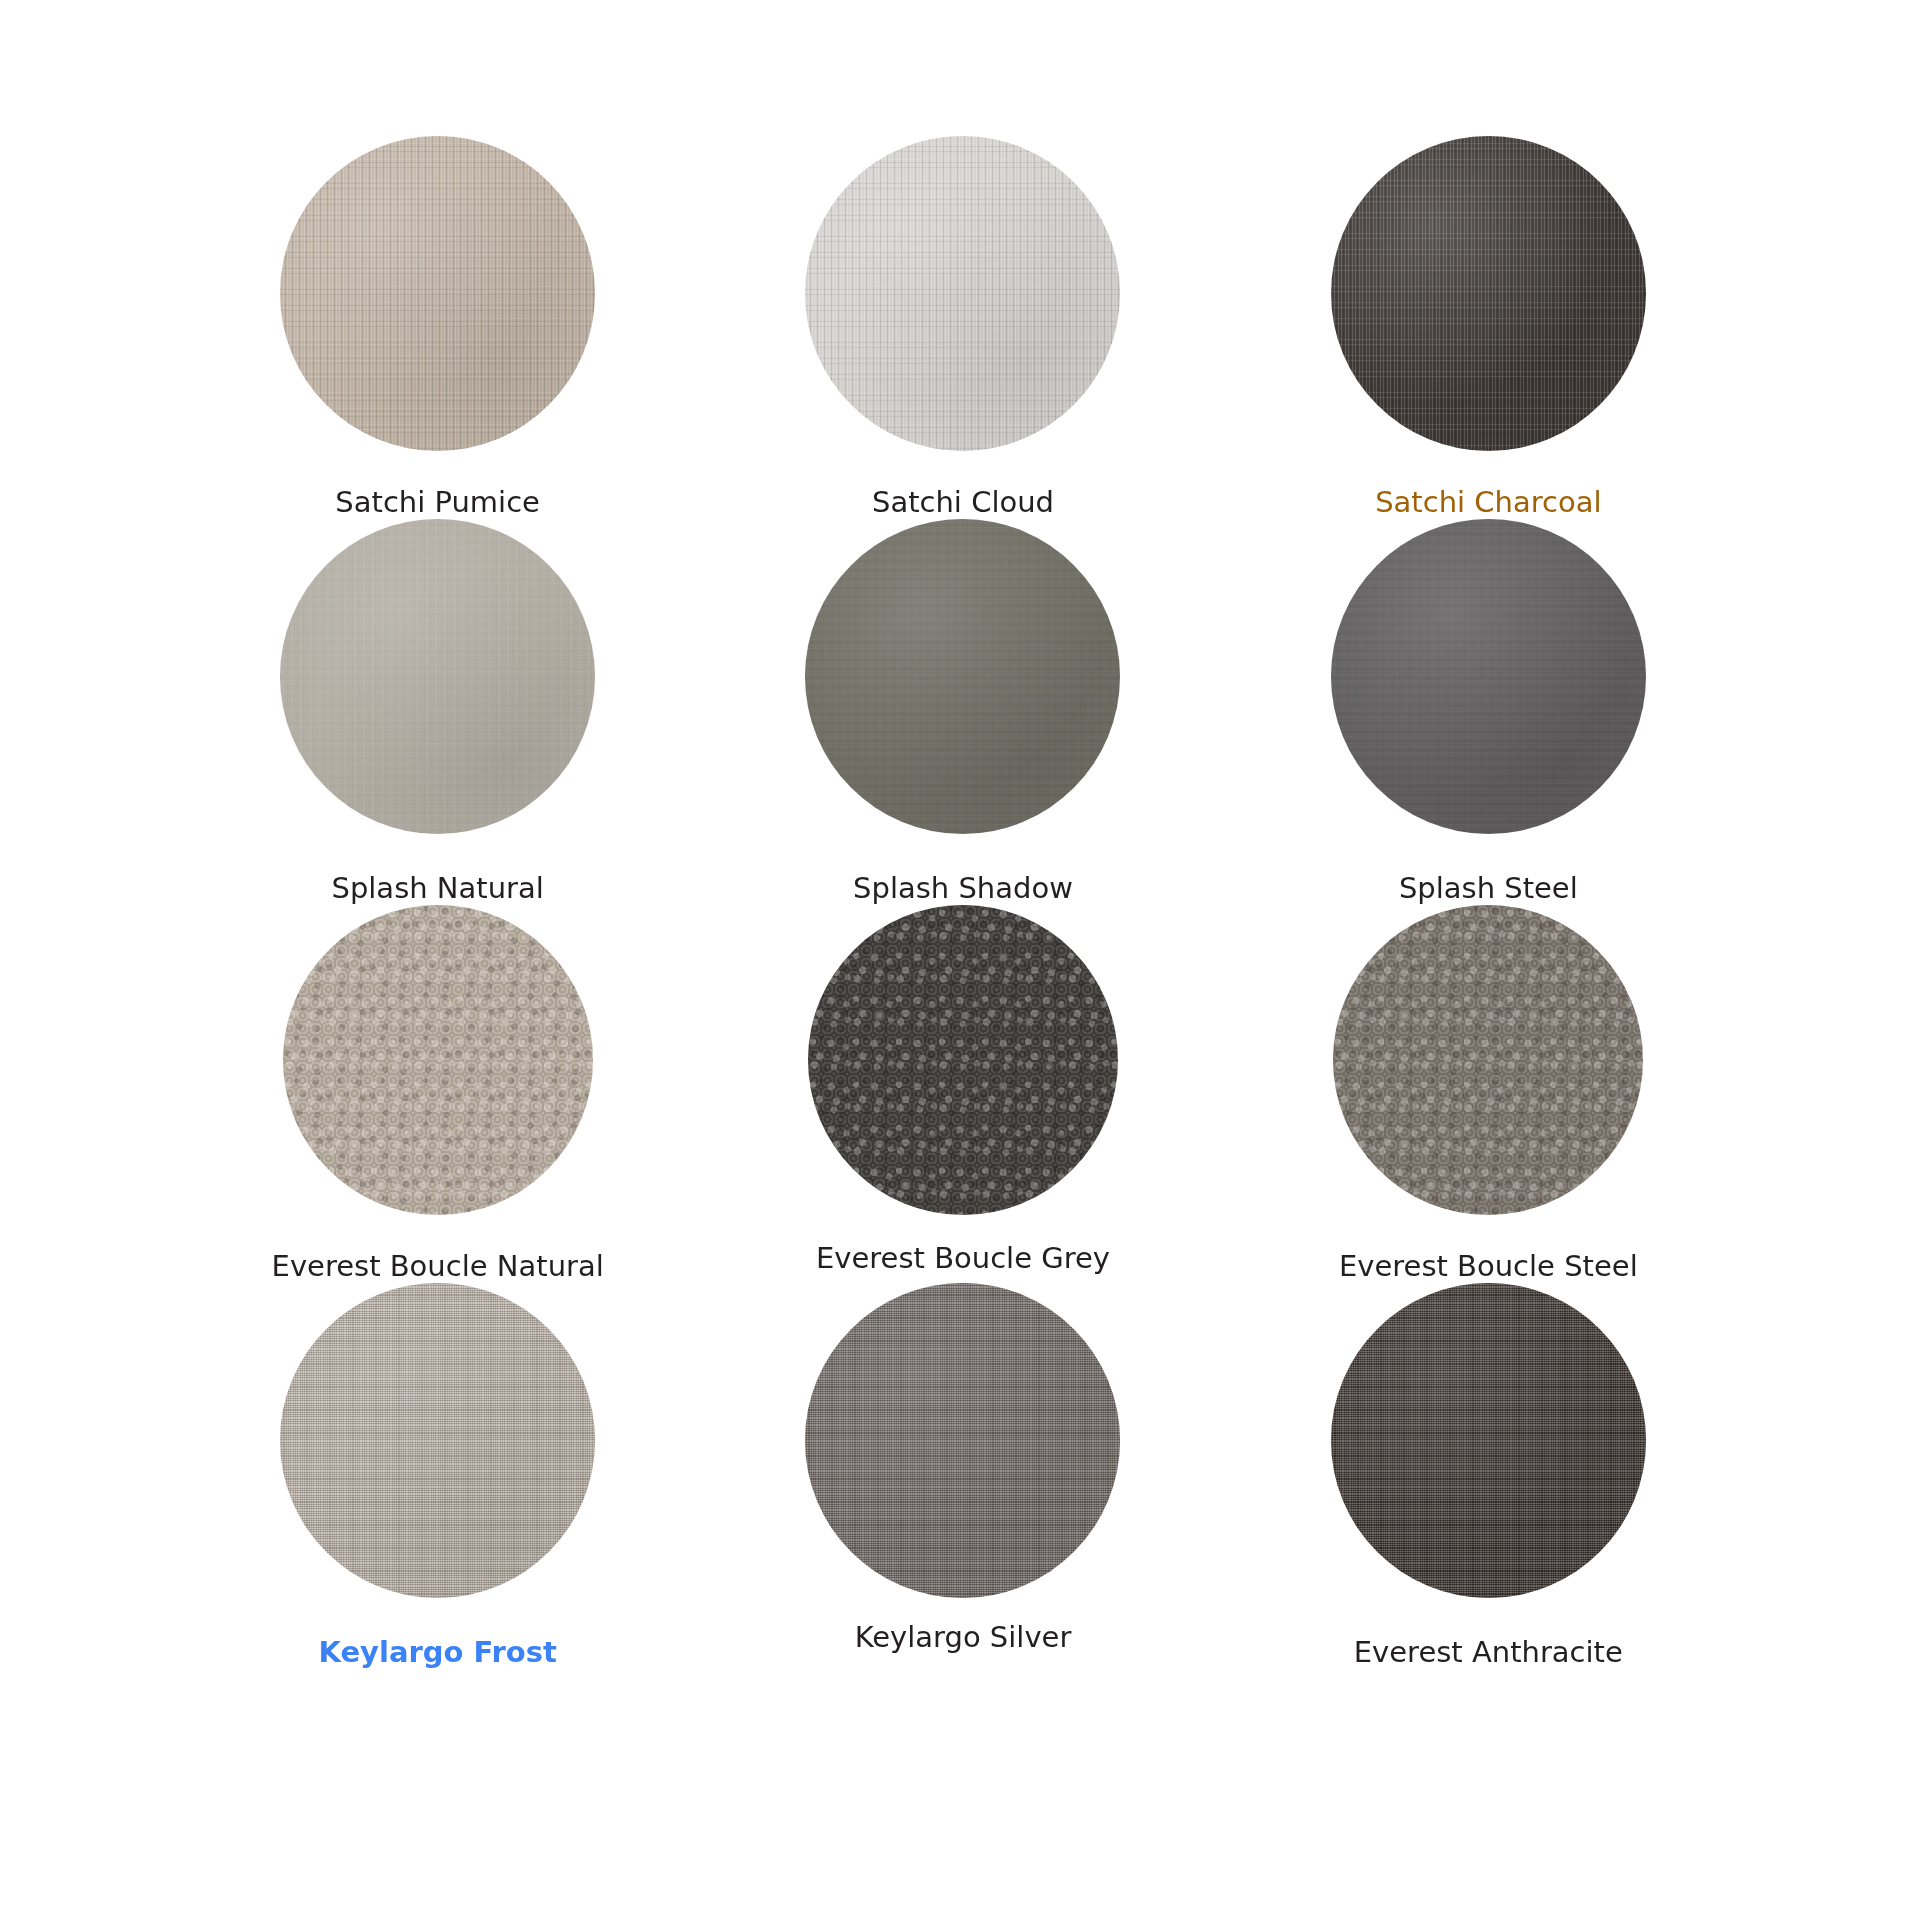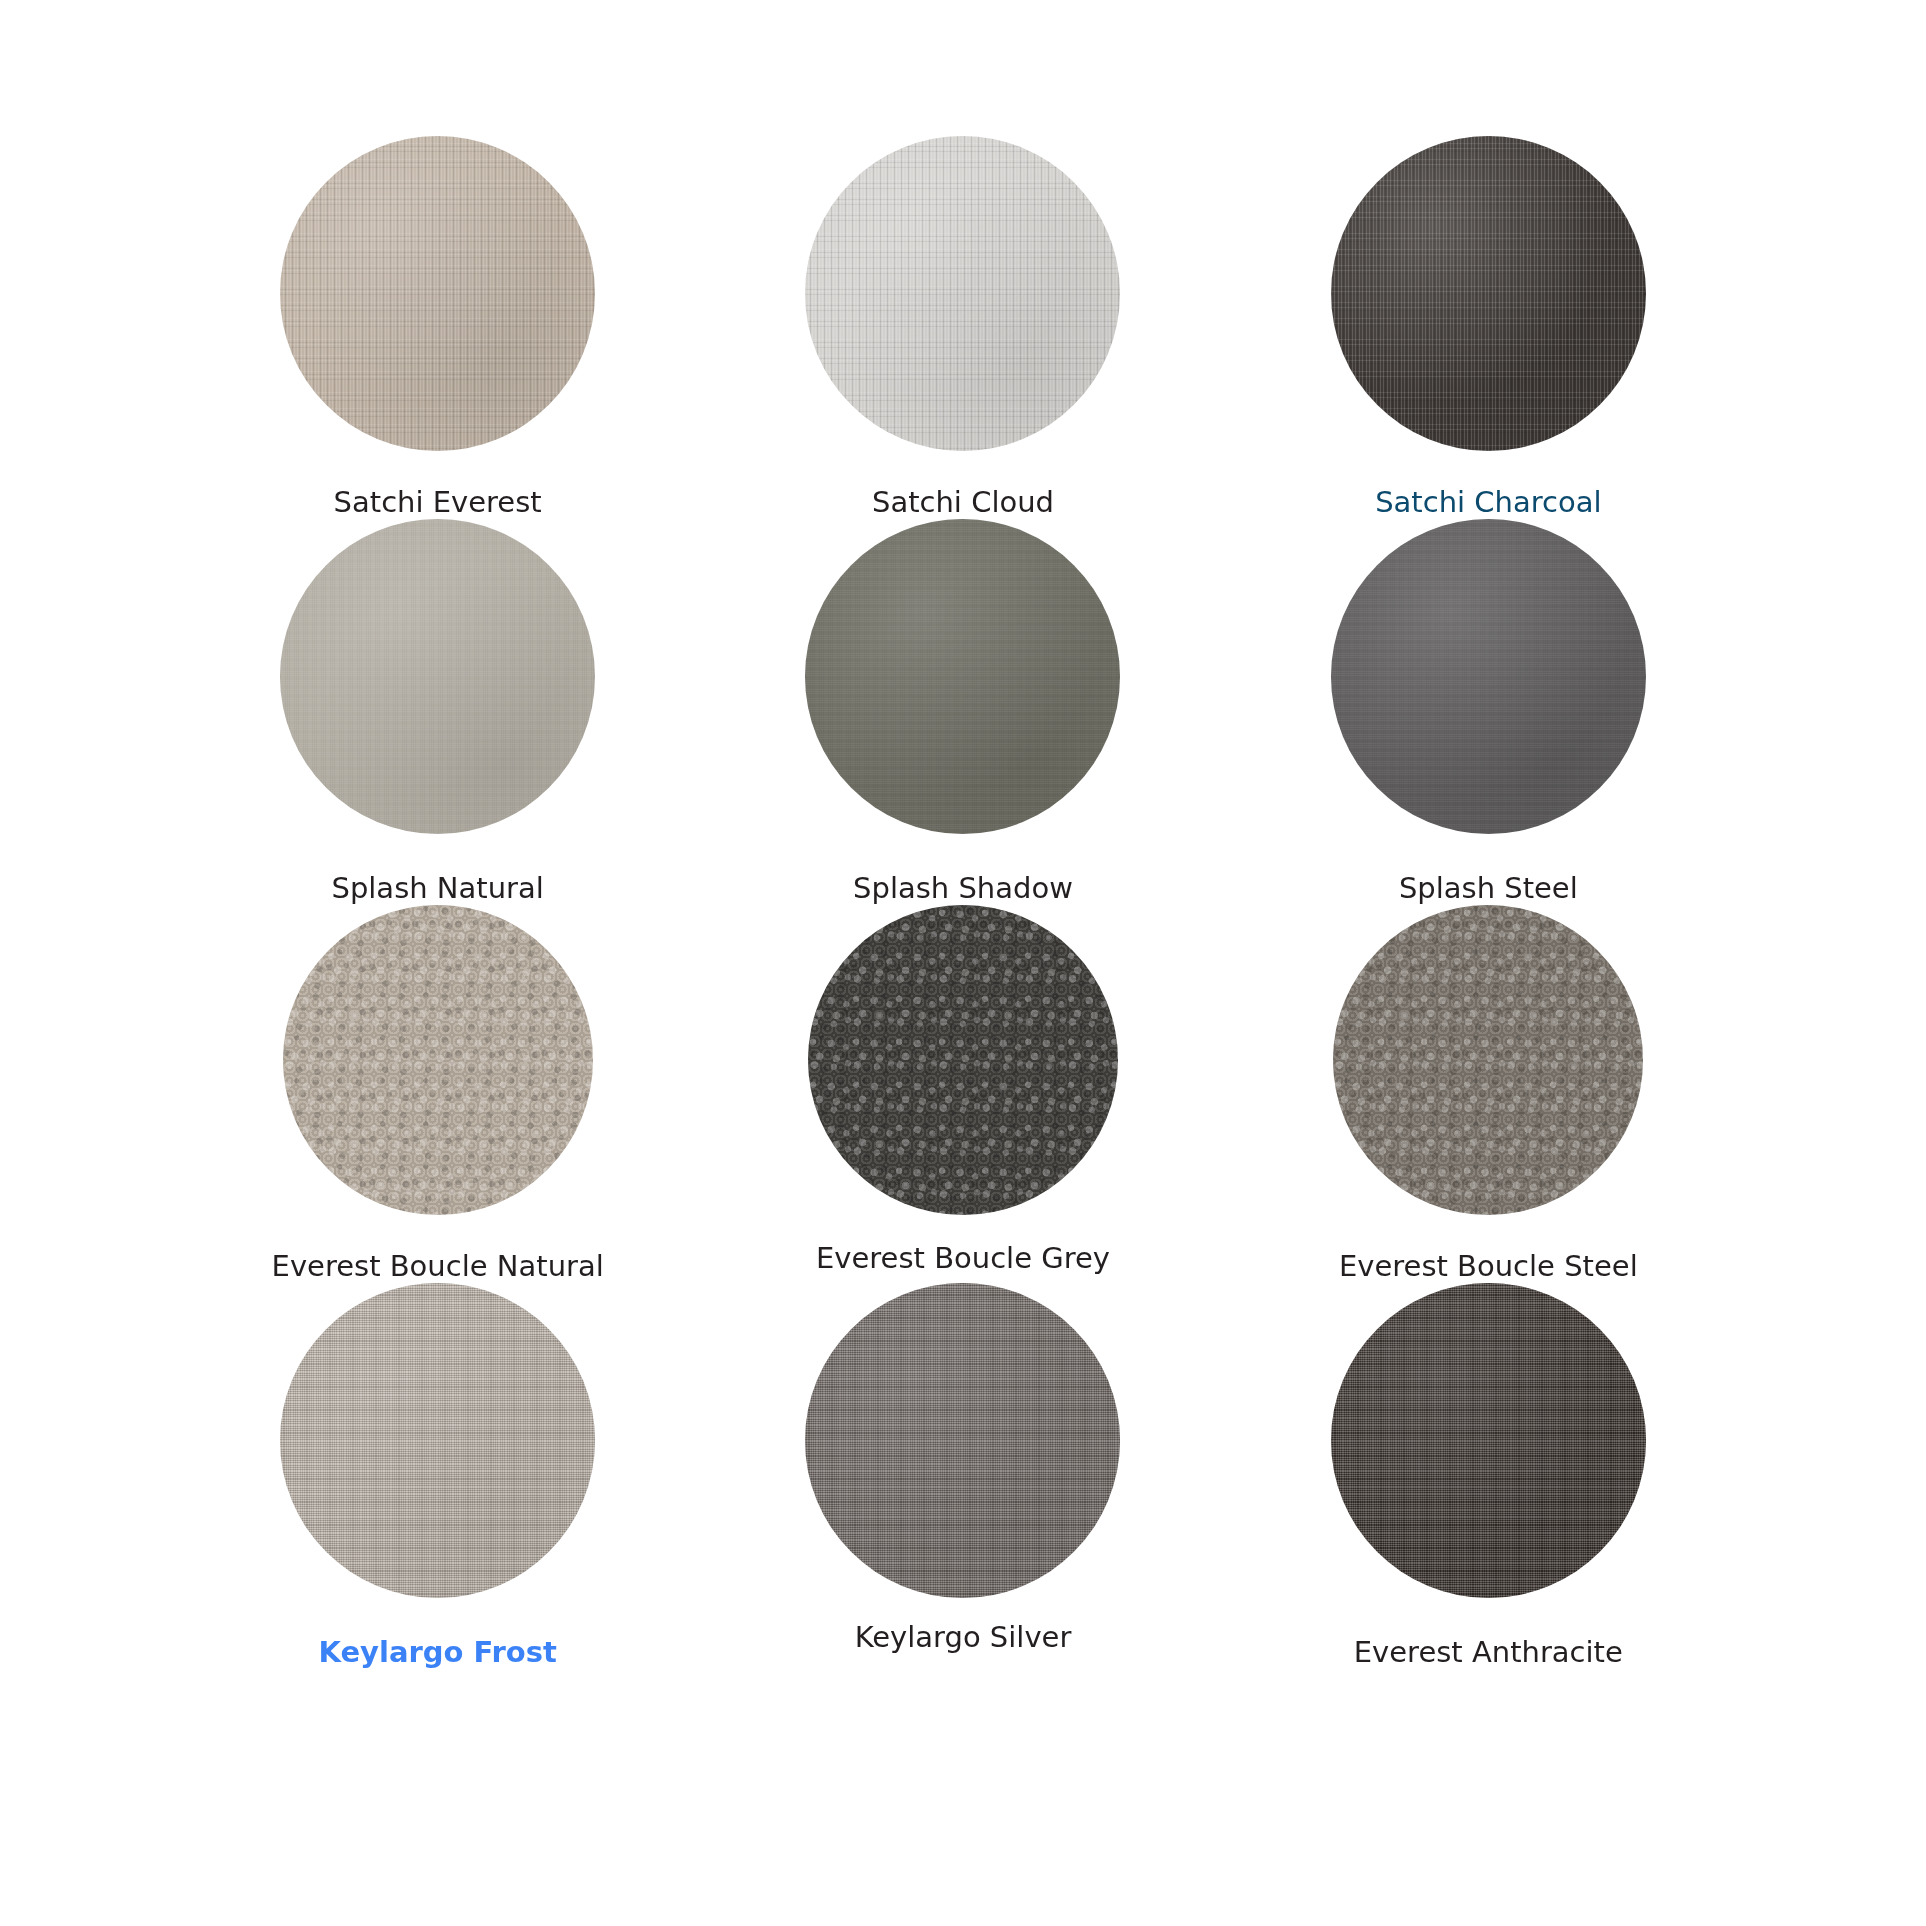--- a/index.html
+++ b/index.html
@@ -167,37 +167,37 @@
 <body style="background: rgb(255, 255, 255);">
 
 <div class="swatch-board">
   <div class="swatch-grid" id="swatch-grid">
       <div class="swatch-cell row-0">
         <div class="swatch-disc-wrap">
           <div class="swatch-disc" title="Satchi Pumice" style="background-color: rgb(192, 179, 165);">
             <div class="tex tex-satchi"></div>
           </div>
         </div>
-        <div class="swatch-label" style="color: rgb(35, 31, 32);">Satchi Everest</div>
+        <div class="swatch-label" style="color: rgb(35, 31, 32);">Satchi Pumice</div>
       </div>
       <div class="swatch-cell row-0">
         <div class="swatch-disc-wrap">
           <div class="swatch-disc" title="Satchi Cloud" style="background-color: rgb(212, 210, 207);">
             <div class="tex tex-satchi"></div>
           </div>
         </div>
         <div class="swatch-label" style="color: rgb(35, 31, 32);">Satchi Cloud</div>
       </div>
       <div class="swatch-cell row-0">
         <div class="swatch-disc-wrap">
           <div class="swatch-disc" title="Satchi Charcoal" style="background-color: rgb(62, 57, 54);">
             <div class="tex tex-satchi"></div>
           </div>
         </div>
-        <div class="swatch-label" style="color: #0c4a6e;">Satchi Charcoal</div>
+        <div class="swatch-label" style="color: #a16207;">Satchi Charcoal</div>
       </div>
       <div class="swatch-cell row-1">
         <div class="swatch-disc-wrap">
           <div class="swatch-disc" title="Splash Natural" style="background-color: rgb(179, 174, 164);">
             <div class="tex tex-splash"></div>
           </div>
         </div>
         <div class="swatch-label" style="color: rgb(35, 31, 32);">Splash Natural</div>
       </div>
       <div class="swatch-cell row-1">

